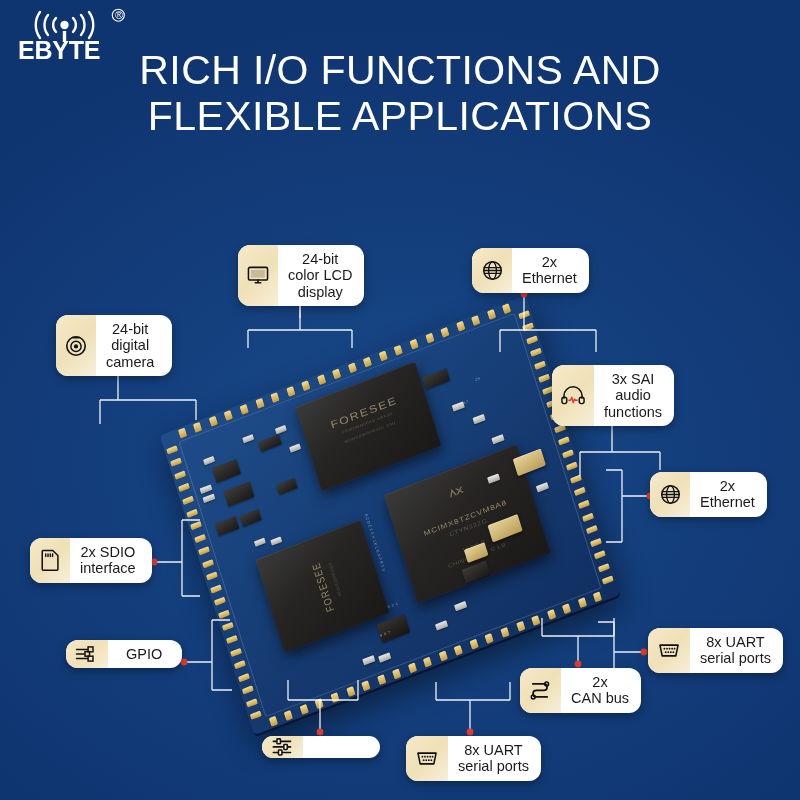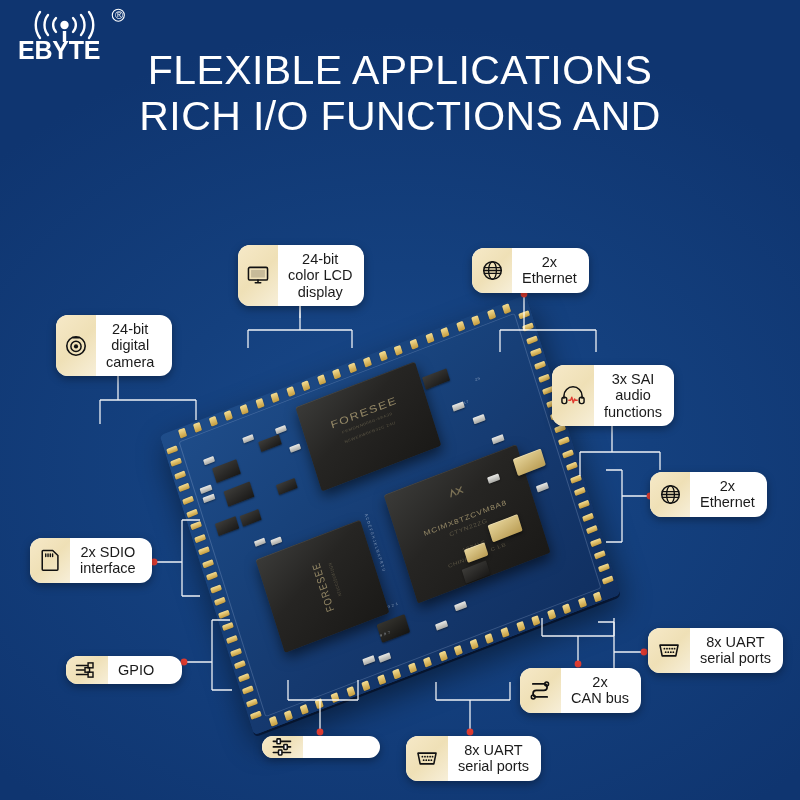--- a/index.html
+++ b/index.html
@@ -157,22 +157,22 @@
       <circle cx="48.5" cy="19" r="4.2" fill="#ffffff"></circle>
       <rect x="46.8" y="25" width="3.4" height="11" fill="#ffffff"></rect>
       <text x="2" y="53" font-family="Liberation Sans, sans-serif" font-size="25" font-weight="bold" fill="#ffffff" letter-spacing="-0.2">EBYTE</text>
       <text x="99" y="13" font-family="Liberation Sans, sans-serif" font-size="11" fill="#ffffff">®</text>
       <circle cx="102.3" cy="9.2" r="6" fill="none" stroke="#ffffff" stroke-width="1.1"></circle>
     </svg>
   </div>
 
   <div id="header">
     <div id="title">
+      <span class="ln">RICH I/O FUNCTIONS AND</span>
       <span class="ln">FLEXIBLE APPLICATIONS</span>
-      <span class="ln">RICH I/O FUNCTIONS AND</span>
     </div>
   </div>
 
   <div id="board-wrap">
     <div id="board">
       <div class="pcb"></div>
       <div class="pads" id="pads">
           <div class="pad h" style="left: 18.7727px; top: 2px;"></div>
           <div class="pad h" style="left: 18.7727px; top: 379px;"></div>
           <div class="pad v" style="left: 2px; top: 18.7727px;"></div>
@@ -451,21 +451,21 @@
               <circle cx="9.4" cy="10.8" r="1"></circle>
               <circle cx="12.2" cy="10.8" r="1"></circle>
               <circle cx="15" cy="10.8" r="1"></circle>
               <circle cx="17.7" cy="10.8" r="1"></circle>
             </g>
           </svg>
         </div>
         <div class="lbl">8x UART
 serial ports</div>
       </div>
-      <div class="callout" style="left: 66px; top: 656px; min-width: 116px;">
+      <div class="callout" style="left: 66px; top: 640px; min-width: 116px; gap: 8px;">
         <div class="ibox">
           <svg width="24" height="20" viewBox="0 0 26 22">
             <g fill="none" stroke="#111" stroke-width="1.7" stroke-linecap="round">
               <path d="M1.5 6h12M1.5 11h8.5M1.5 16h12"></path>
             </g>
             <rect x="14.2" y="3.2" width="5.4" height="5.4" fill="none" stroke="#111" stroke-width="1.6"></rect>
             <rect x="10.8" y="8.4" width="5" height="5" fill="none" stroke="#111" stroke-width="1.6"></rect>
             <rect x="14.2" y="13.4" width="5.4" height="5.4" fill="none" stroke="#111" stroke-width="1.6"></rect>
           </svg>
         </div>

